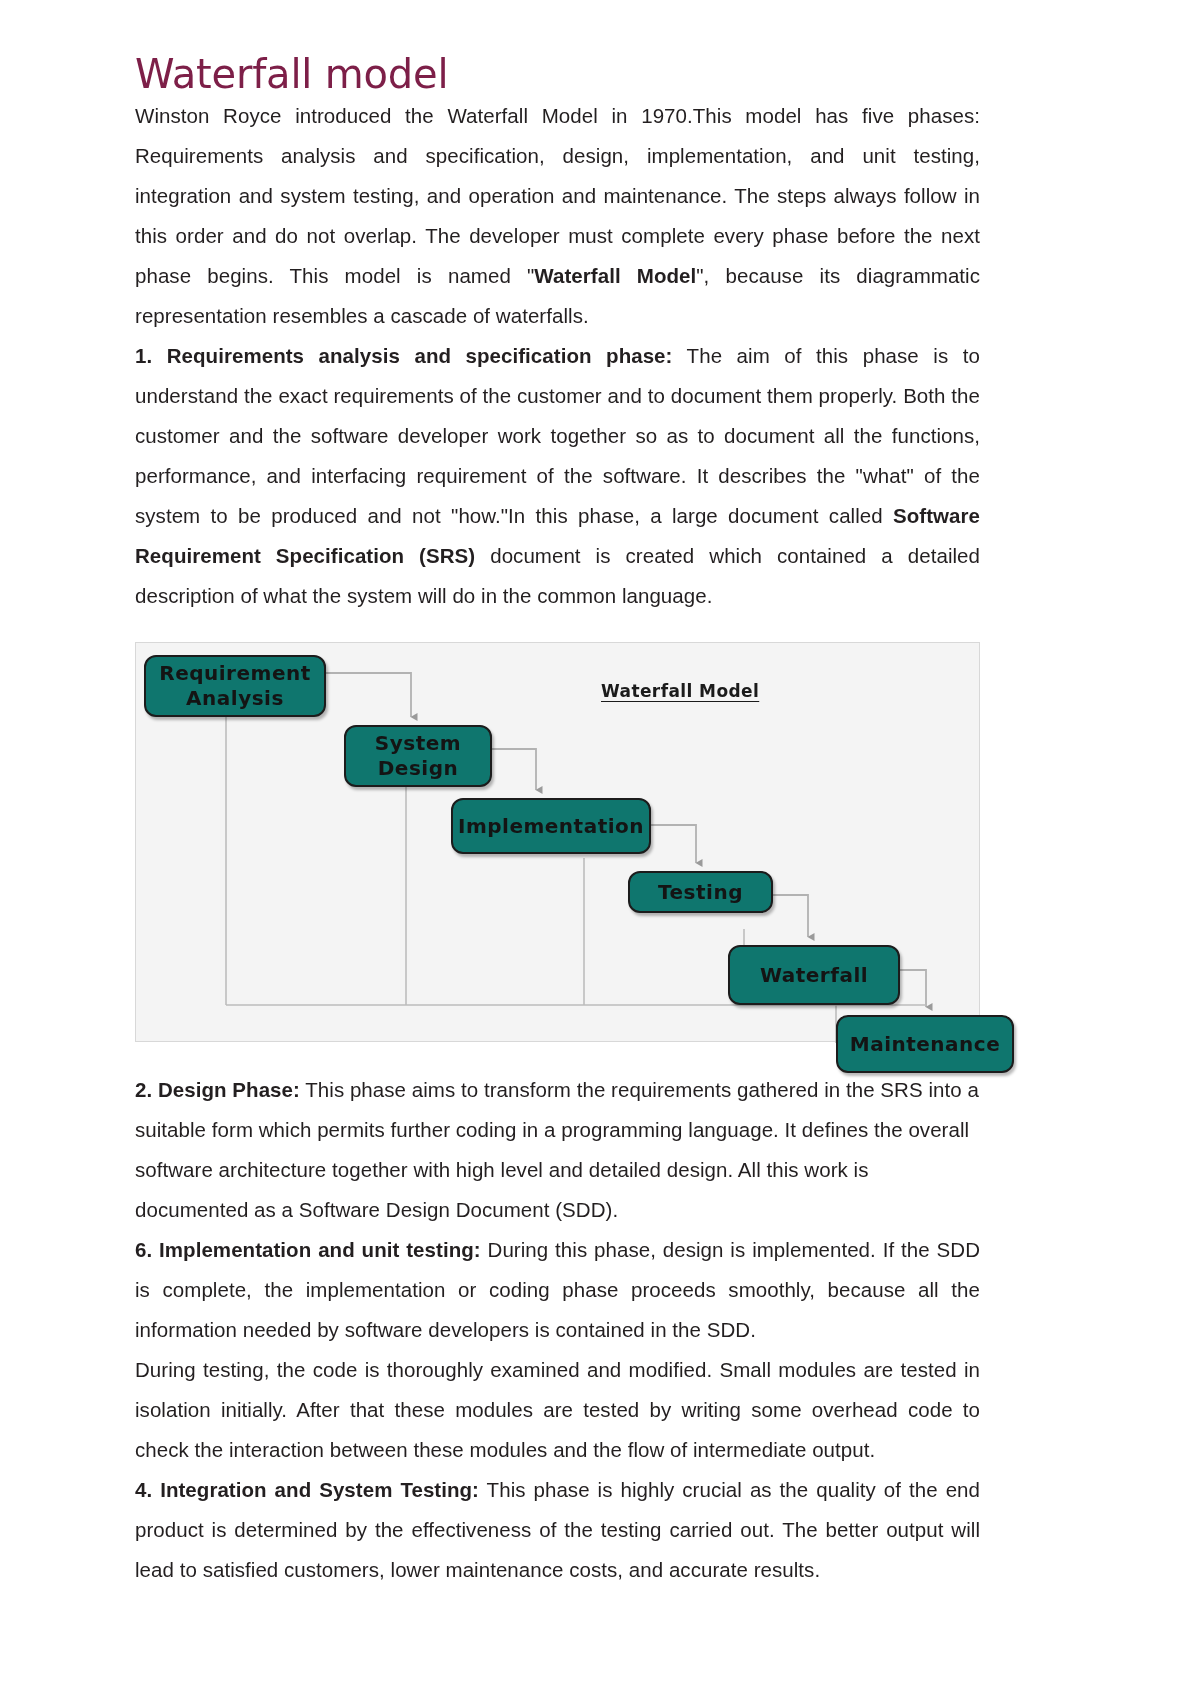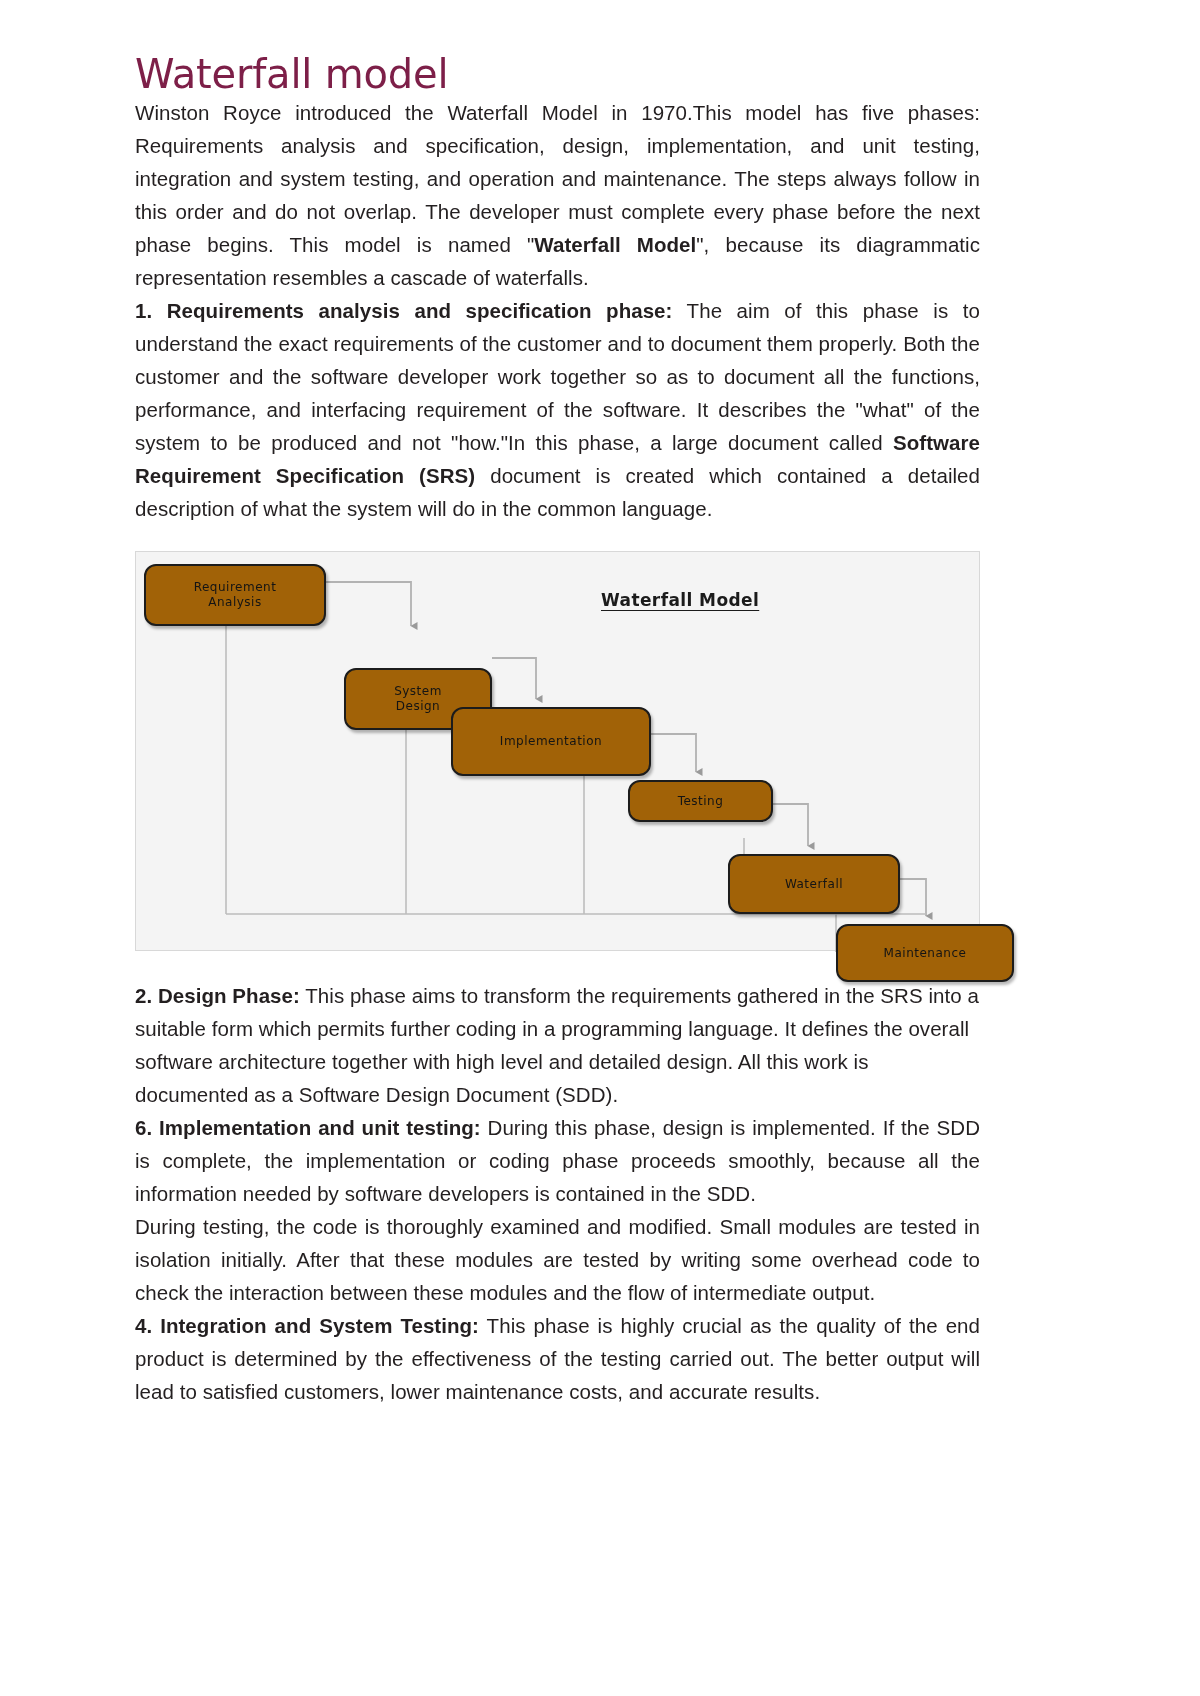--- a/index.html
+++ b/index.html
@@ -27,21 +27,21 @@
     font-weight: 400;
     font-size: 40px;
     line-height: 1.1;
     color: #7d1f48;
     margin: 0;
     padding-top: 52px;
     letter-spacing: -0.2px;
   }
   p.para {
     font-size: 20.5px;
-    line-height: 33px;
+    line-height: 40px;
     margin: 0;
     color: #231f20;
     letter-spacing: 0.05px;
   }
   p.justify { text-align: justify; text-align-last: left; }
   p.left    { text-align: left; }
   .gap-intro  { margin-top: 31px; }
   .gap-p      { margin-top: 24px; }
   b, .b { font-weight: bold; }
 
@@ -66,31 +66,31 @@
     font-family: "DejaVu Sans", sans-serif;
     font-size: 17px;
     font-weight: bold;
     color: #1b1b1b;
     letter-spacing: 0.4px;
     text-decoration: underline;
     text-underline-offset: 4px;
   }
   .node {
     position: absolute;
-    background: #a16207;
+    background: #0f766e;
     border: 2.5px solid #1c1c1c;
     border-radius: 12px;
     box-shadow: 2px 3px 3px rgba(0,0,0,0.28);
     display: flex;
     align-items: center;
     justify-content: center;
     text-align: center;
     font-family: "DejaVu Sans", sans-serif;
-    font-weight: normal;
-    font-size: 12px;
+    font-weight: bold;
+    font-size: 20px;
     color: #141414;
     letter-spacing: 0.5px;
     line-height: 1.25;
     white-space: pre-line;
   }
 </style>
 </head>
 <body>
 
 <div class="page">
@@ -130,23 +130,23 @@
         </g>
         <g stroke="#bdbdbd" stroke-width="1.6" fill="none">
           <path d="M678,362 L678,330"></path>
         </g>
       </svg>
 
       <div class="dg-title">Waterfall Model</div>
 
       <div class="node" style="left:8px;  top:12px;  width:182px; height:62px;">Requirement
 Analysis</div>
-      <div class="node" style="left:208px;top:82px;  width:148px; height:62px;margin-top:34px;">System
+      <div class="node" style="left:208px;top:82px;  width:148px; height:62px;">System
 Design</div>
-      <div class="node" style="left:315px;top:155px; width:200px; height:69px;">Implementation</div>
+      <div class="node" style="left:315px;top:155px; width:200px; height:56px;">Implementation</div>
       <div class="node" style="left:492px;top:228px; width:145px; height:42px;">Testing</div>
       <div class="node" style="left:592px;top:302px; width:172px; height:60px;">Waterfall</div>
       <div class="node" style="left:700px;top:372px; width:178px; height:58px;">Maintenance</div>
 
     </div>
   </div>
 
   <p class="para left" style="margin-top:28px;"><b>2. Design Phase:</b><span> This phase aims to transform the requirements gathered in the SRS into a suitable form which permits further coding in a programming language. It defines the overall software architecture together with high level and detailed design. All this work is documented as a Software Design Document (SDD).</span></p>
 
   <p class="para justify gap-p"><b>6. Implementation and unit testing:</b><span> During this phase, design is implemented. If the SDD is complete, the implementation or coding phase proceeds smoothly, because all the information needed by software developers is contained in the SDD.</span></p>

